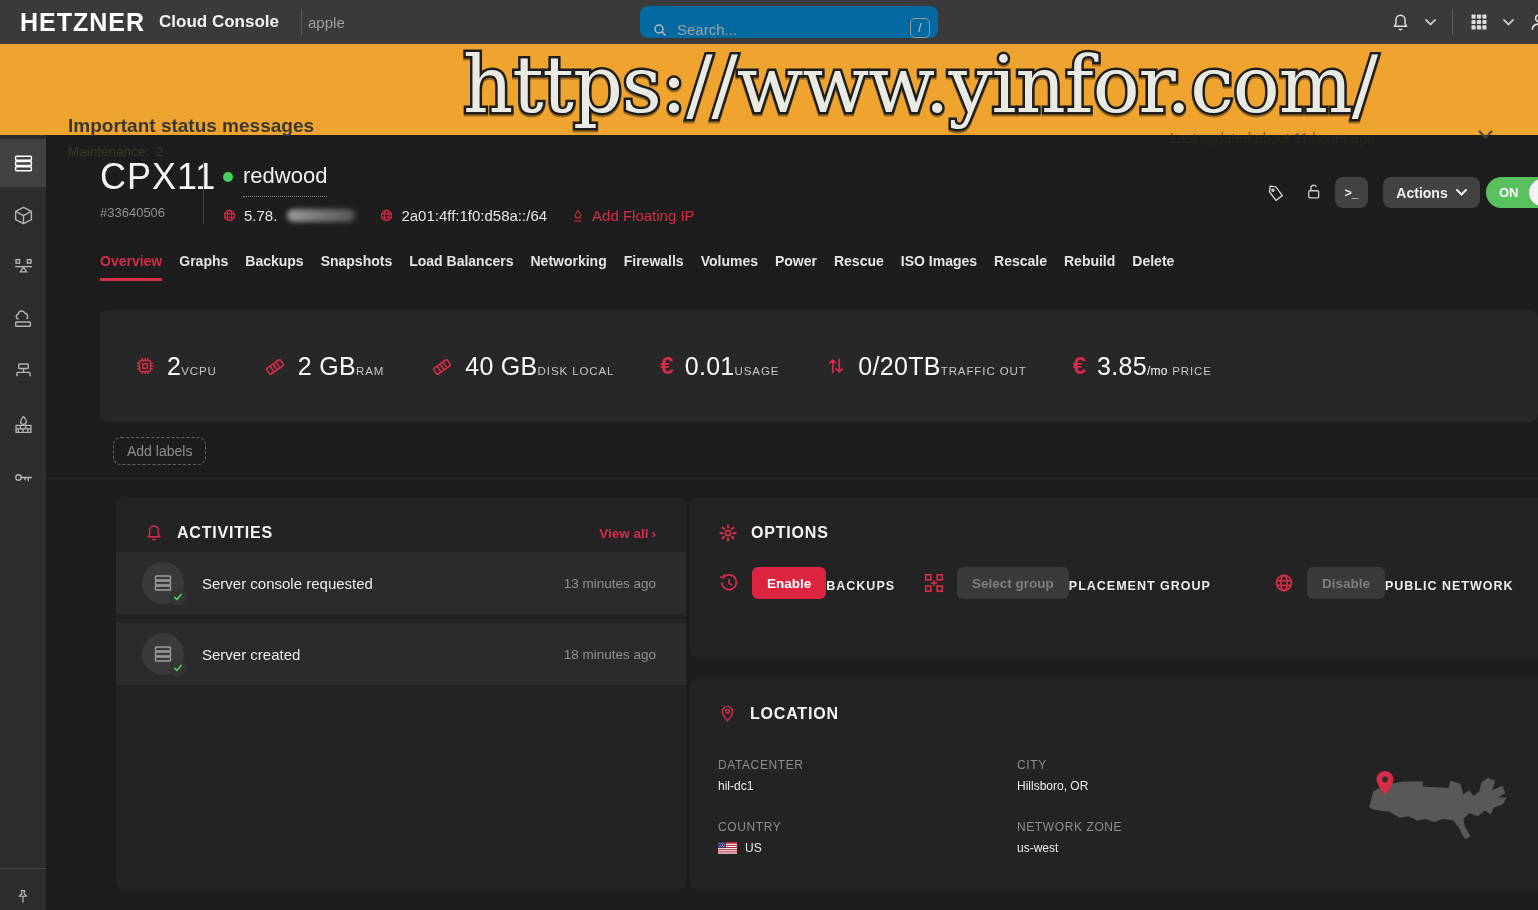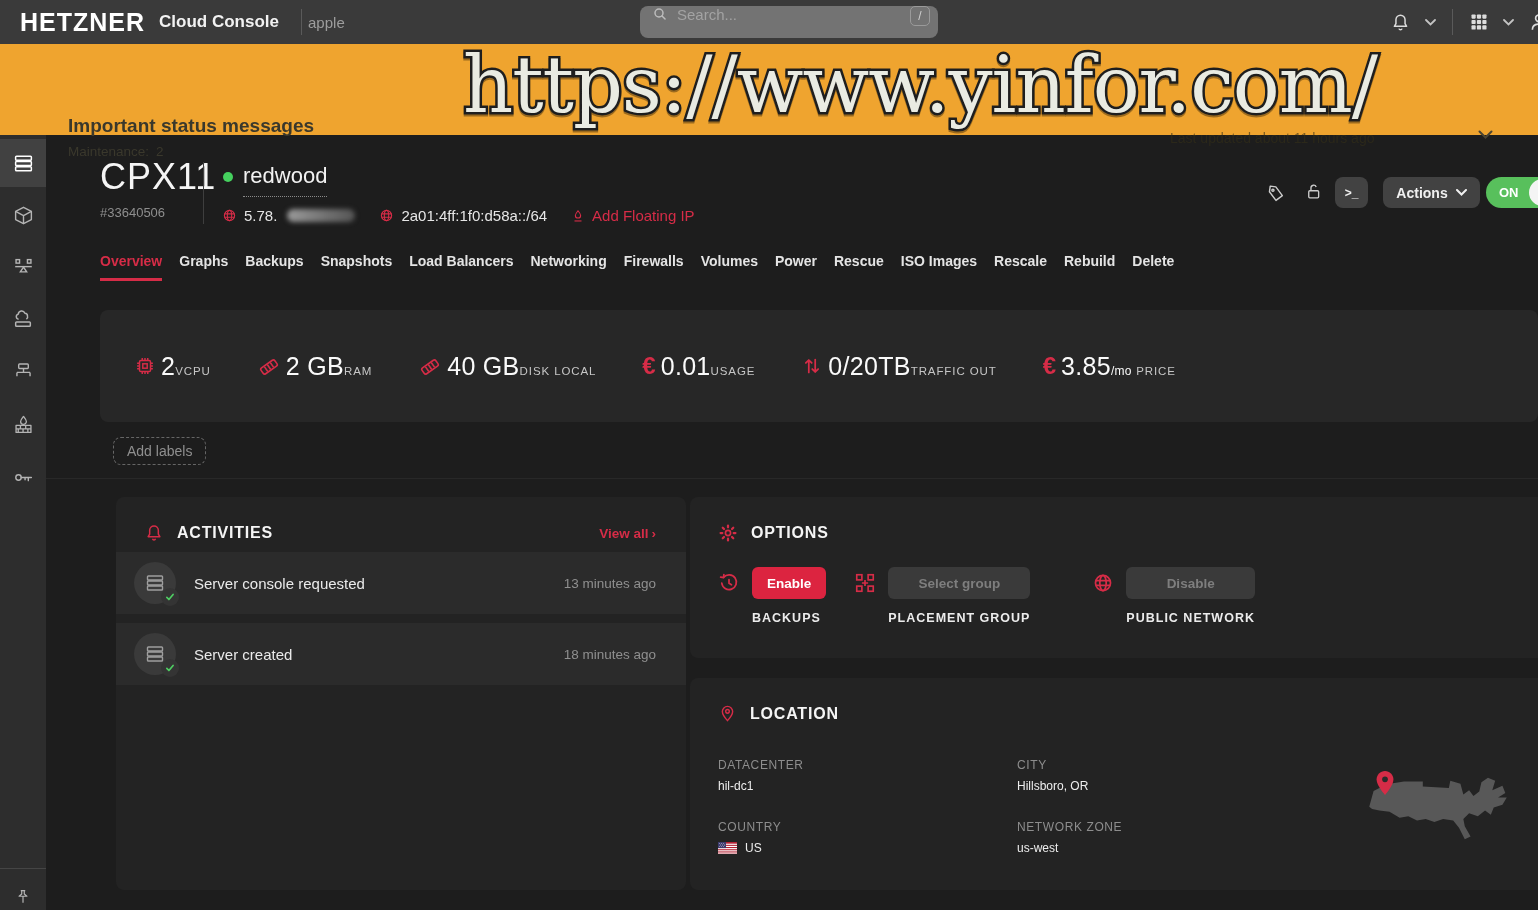--- a/index.html
+++ b/index.html
@@ -7,21 +7,21 @@
   body{font-family:"Liberation Sans",sans-serif}
   #app{position:relative;width:1538px;height:910px;background:#1d1d1d;overflow:hidden;color:#ececec}
   svg{display:block}
 
   
   .topbar{position:absolute;left:0;top:0;width:1538px;height:44px;background:#3a3a3a;display:flex;align-items:center}
   .logo{font-size:25px;font-weight:800;letter-spacing:1px;color:#fff;margin-left:20px}
   .product{font-size:17px;font-weight:700;color:#f2f2f2;margin-left:14px}
   .tb-div{width:1px;height:26px;background:#5a5a5a;margin-left:22px}
   .project{font-size:15px;color:#9d9d9d;margin-left:6px}
-  .search{position:absolute;left:640px;top:6px;width:298px;height:32px;background:#737373;border-radius:8px;display:flex;align-items:flex-start;padding:0 8px 0 12px}
+  .search{position:absolute;left:640px;top:6px;width:298px;height:32px;background:#0369a1;border-radius:8px;display:flex;align-items:flex-end;padding:0 8px 0 12px}
   .search input{flex:1;background:transparent;border:none;outline:none;color:#d8d8d8;font-size:15px;margin-left:9px;font-family:"Liberation Sans",sans-serif}
   .search input::placeholder{color:#a3a3a3}
   .kbd{width:20px;height:20px;border:1px solid #9a9a9a;border-radius:5px;color:#cfcfcf;font-size:12px;display:flex;align-items:center;justify-content:center}
   .tb-right{position:absolute;right:0;top:0;height:44px;display:flex;align-items:center;color:#dcdcdc}
   .tb-ico{margin:0 7px;cursor:pointer}
   .chev{color:#c3c3c3}
 
   
   .banner{position:absolute;left:0;top:44px;width:1538px;height:91px;background:var(--bannerBg,#efa42f)}
   .banner .b-title{position:absolute;left:68px;top:71px;font-size:19px;font-weight:700;color:#3a382c}
@@ -56,48 +56,48 @@
   .toggle .t-knob{position:absolute;right:2px;top:2px;width:27px;height:27px;border-radius:50%;background:#f4f4f4;display:flex;align-items:center;justify-content:center;gap:2px}
 
   
   .tabs{position:absolute;left:100px;top:253px;display:flex;gap:17px;font-size:14px;font-weight:600;color:#e4e4e4}
   .tab{cursor:pointer;padding-bottom:12px;position:relative;white-space:nowrap}
   .tab.active{color:var(--accent,#d62c47)}
   .tab.active::after{content:"";position:absolute;left:0;right:0;bottom:0;height:3px;background:var(--accent,#d62c47)}
 
   
   .stats{position:absolute;left:100px;top:310px;width:1438px;height:112px;background:#272727;border-radius:8px;display:flex;align-items:center;padding-left:34px;gap:46px}
-  .stat{display:flex;align-items:flex-start;gap:5px}
+  .stat{display:flex;align-items:flex-start;gap:11px}
   .stat .s-icn{color:var(--accent,#d62c47);margin-top:3px}
   .stat .s-val{font-size:25px;color:#fafafa;letter-spacing:.3px;white-space:nowrap}
   .stat .s-suffix{font-size:12px;color:#fafafa}
   .stat .s-lbl{font-size:11.5px;color:#c6c6c6;letter-spacing:.9px;margin-top:9px;white-space:nowrap}
   .euro{font-size:24px;font-weight:700;line-height:22px}
 
   .add-labels{position:absolute;left:113px;top:437px;padding:5px 13px;font-size:14px;color:#8f8f8f;background:transparent;border:1.5px dashed #666;border-radius:8px;font-family:"Liberation Sans",sans-serif;cursor:pointer}
   .sect-div{position:absolute;left:46px;top:478px;width:1492px;height:1px;background:rgba(255,255,255,.05)}
 
   
   .panel{position:absolute;background:#232323;border-radius:8px}
   .p-head{display:flex;align-items:center;gap:13px;padding:26px 30px 0 28px}
   .p-title{font-size:16px;font-weight:700;letter-spacing:.8px;color:#f5f5f5}
   .p-head .p-icn{color:var(--accent,#d62c47)}
   .view-all{margin-left:auto;font-size:13.5px;font-weight:700;color:var(--accent,#d62c47);cursor:pointer;display:flex;align-items:center;gap:3px}
 
-  .act-row{height:62px;margin-top:9px;background:#2b2b2b;display:flex;align-items:center;padding:0 30px 0 18px;cursor:pointer}
+  .act-row{height:62px;margin-top:9px;background:#2b2b2b;display:flex;align-items:center;padding:0 30px 0 26px;cursor:pointer}
   .act-row:first-of-type{margin-top:19px}
   .avatar{position:relative;width:42px;height:42px;border-radius:50%;background:#3a3a3a;display:flex;align-items:center;justify-content:center;color:#9e9e9e;flex:0 0 auto}
   .badge{position:absolute;right:-3px;bottom:-2px;width:18px;height:18px;border-radius:50%;background:#343434;display:flex;align-items:center;justify-content:center;color:#4fcf63}
   .act-text{font-size:15px;color:#eaeaea;margin-left:18px}
   .act-time{margin-left:auto;font-size:13.5px;color:#8f8f8f}
 
   .opt-row{display:flex;padding:24px 0 0 28px}
   .opt{display:flex;gap:12px}
   .opt .o-icn{color:var(--accent,#d62c47);margin-top:5px}
-  .opt .o-col{display:flex;flex-direction:column}
+  .opt .o-col{display:flex;flex-direction:row}
   .btn-red{height:32px;padding:0 15px;background:var(--enableRed,#dc2440);border:none;border-radius:6px;color:#fff;font-size:13.5px;font-weight:700;font-family:"Liberation Sans",sans-serif;cursor:pointer}
   .btn-gray{height:32px;padding:0 15px;background:#3a3a3a;border:none;border-radius:6px;color:#7e7e7e;font-size:13.5px;font-weight:700;font-family:"Liberation Sans",sans-serif;cursor:pointer}
   .o-lbl{font-size:12.5px;font-weight:600;letter-spacing:1px;color:#ececec;margin-top:12px;white-space:nowrap}
 
   .loc-field{position:absolute}
   .l-lbl{font-size:12px;letter-spacing:.6px;color:#8d8d8d}
   .l-val{font-size:12px;color:#ededed;margin-top:7px;display:flex;align-items:center;gap:8px}
   .usmap{position:absolute;left:672px;top:86px;color:var(--mapGray,#585858)}
   .usmap-pin{position:absolute;left:684px;top:92px;color:var(--accent,#d62c47)}
 </style>

